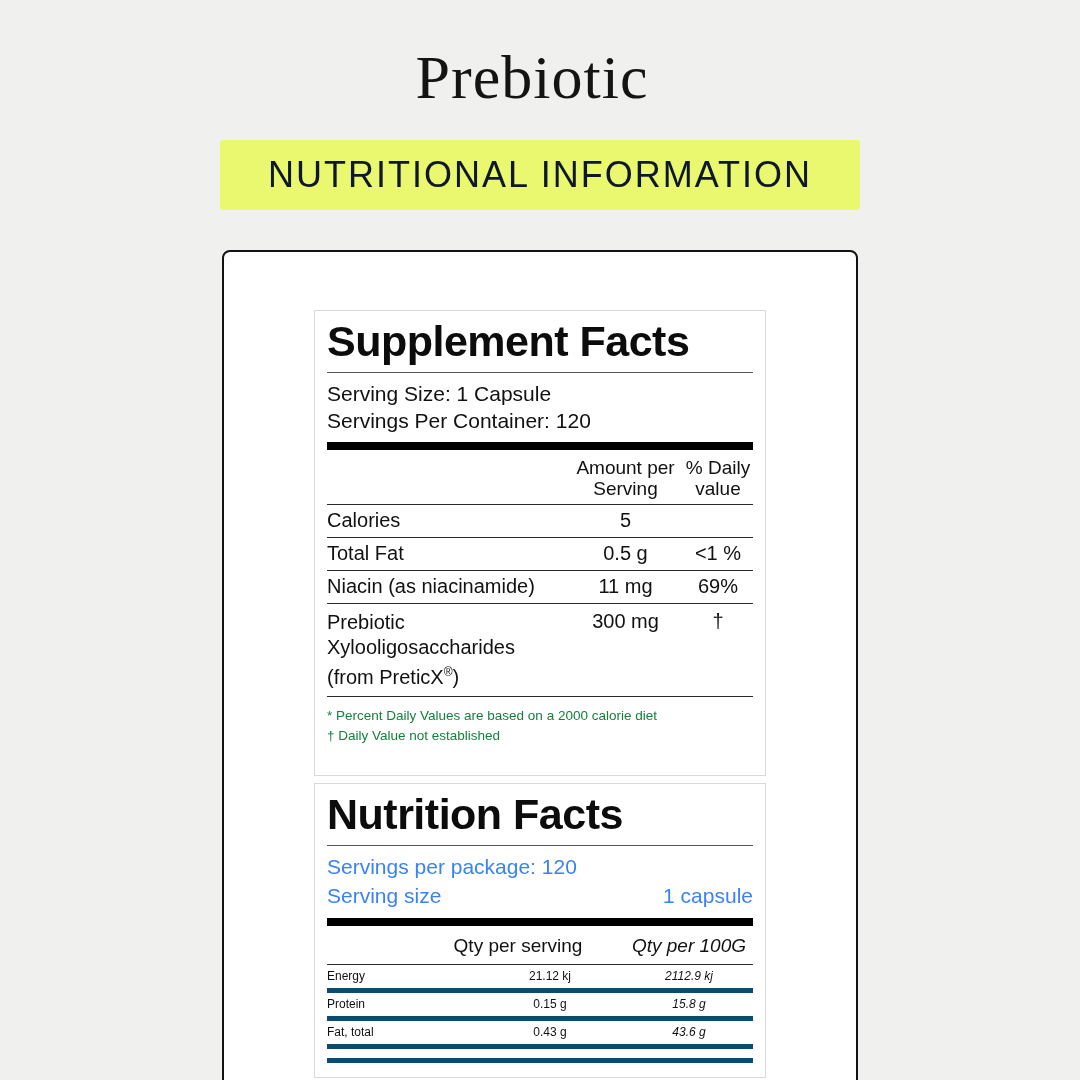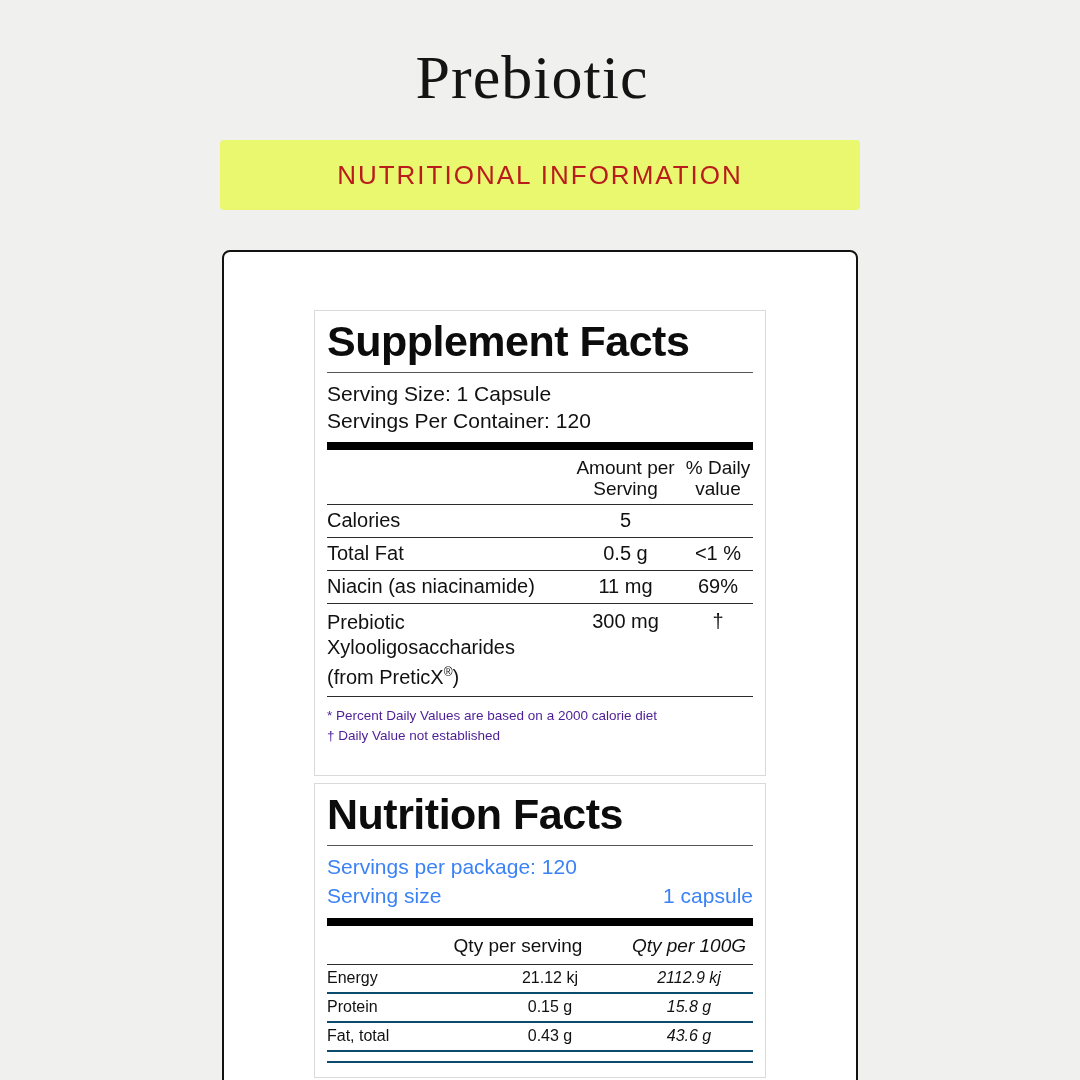--- a/index.html
+++ b/index.html
@@ -13,21 +13,21 @@
     text-align:center;
     font-family:"Liberation Serif","DejaVu Serif",serif;
     font-size:62px; font-weight:500; color:#141414; letter-spacing:1px;
   }
 
   .banner {
     position:absolute; left:220px; top:140px; width:640px; height:70px;
     background:#e9f86e; border-radius:4px;
     display:flex; align-items:center; justify-content:center;
   }
-  .banner-text { font-size:26px; letter-spacing:2px; color:#b91c1c; }
+  .banner-text { font-size:36px; letter-spacing:2px; color:#0f172a; }
 
   .card {
     position:absolute; left:222px; top:250px; width:636px; height:900px;
     background:#ffffff; border:2px solid #121212; border-radius:8px;
   }
 
   .panel {
     width:452px; margin:0 auto; background:#fff;
     border:1px solid #d9d9d9; padding:4px 12px 17px;
   }
@@ -43,31 +43,31 @@
   .s-header .spacer { flex:1; }
   .col-amount { width:115px; text-align:center; }
   .col-daily  { width:70px;  text-align:center; }
 
   .s-row { display:flex; align-items:flex-start; font-size:20px; color:#111; padding:4px 0 5px; border-bottom:1px solid #2b2b2b; }
   .s-row .label { flex:1; }
   .s-row-multiline { padding:6px 0; }
   .s-row-multiline .label { line-height:25px; }
   .s-row sup { font-size:12px; vertical-align:super; }
 
-  .footnotes { font-size:13.5px; line-height:20px; color:#4c1d95; padding:9px 0 12px; }
+  .footnotes { font-size:13.5px; line-height:20px; color:#15803d; padding:9px 0 12px; }
 
   .serving-line { font-size:21px; line-height:27px; color:#3b82f6; }
   .serving-split { display:flex; justify-content:space-between; margin-bottom:9px; }
   .n-top { margin:7px 0 2px; }
 
   .n-header { display:flex; font-size:19px; color:#111; padding:9px 0 7px; border-bottom:1px solid #2b2b2b;gap:32px; }
   .n-header .spacer { flex:1; }
   .col-serving { width:150px; text-align:center; }
   .col-100g    { width:128px; text-align:center;font-style:italic; }
-  .n-row { display:flex; align-items:flex-start; font-size:16px; color:#111; padding:4px 0 5px; border-bottom:2px solid #0c4a6e; }
+  .n-row { display:flex; align-items:flex-start; font-size:12px; color:#111; padding:4px 0 5px; border-bottom:5px solid #0c4a6e; }
   .n-row .label { flex:1; }
 </style>
 </head>
 <body>
 
 <div class="page">
 
   <div class="brand-title">Prebiotic</div>
 
   <div class="banner">

